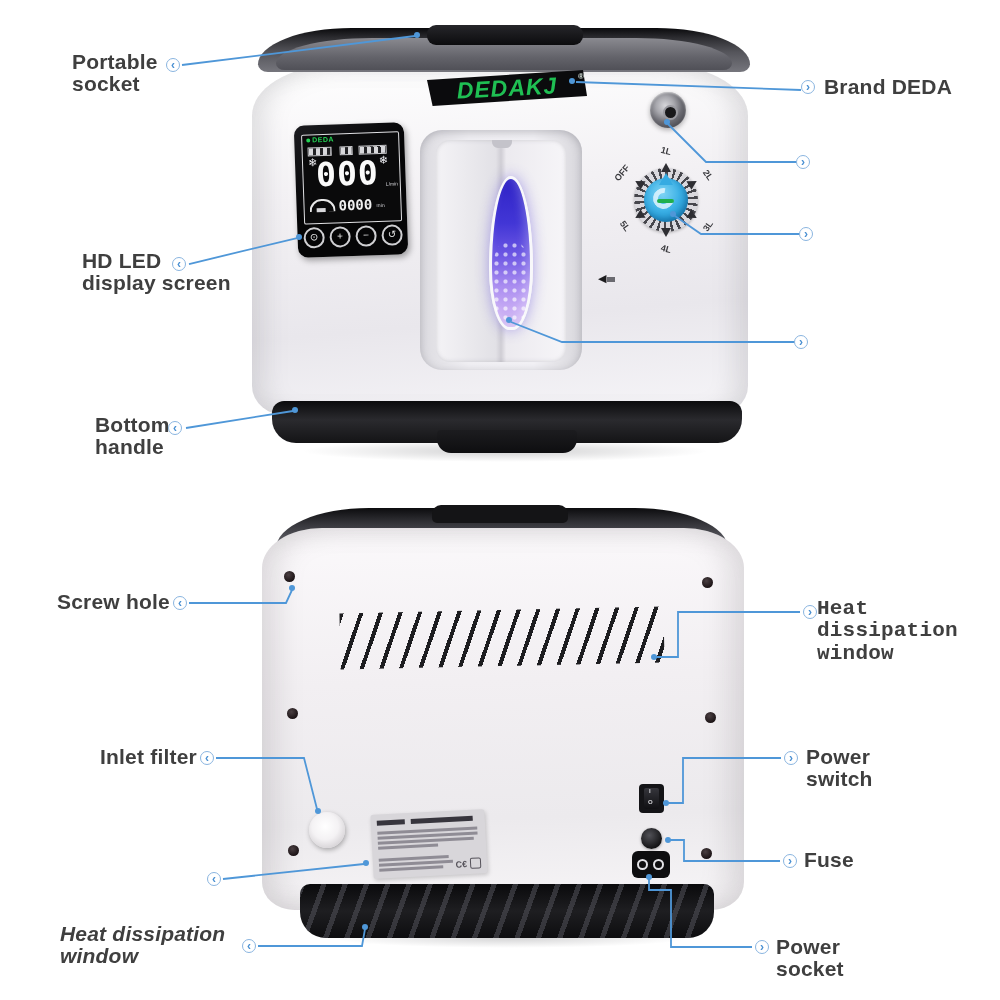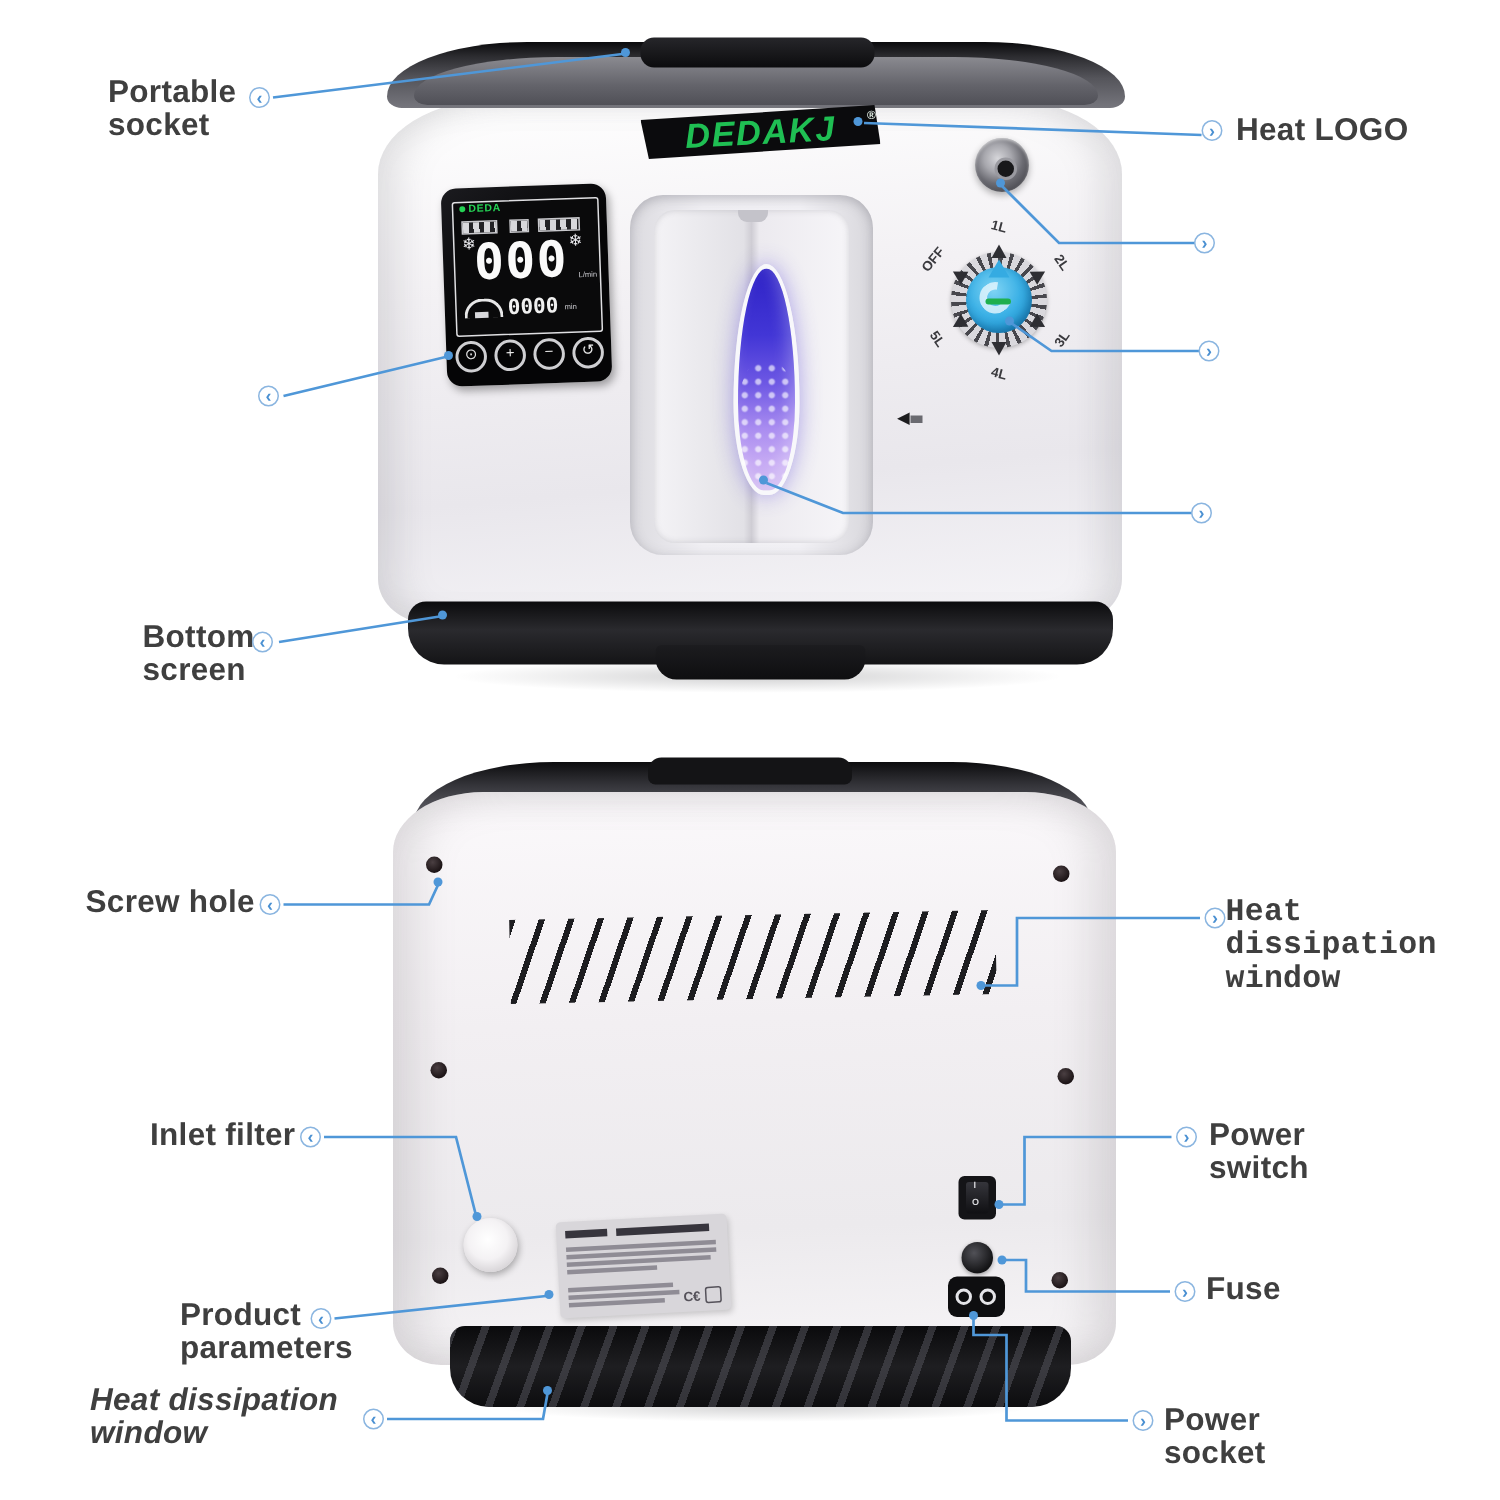--- a/index.html
+++ b/index.html
@@ -266,37 +266,37 @@
       <circle cx="666" cy="803" r="3"></circle>
     <polyline points="780,861 684,861 684,840 670,840"></polyline> 
       <circle cx="668" cy="840" r="3"></circle>
     <polyline points="752,947 671,947 671,890 649,890 649,879"></polyline> 
       <circle cx="649" cy="877" r="3"></circle>
   </svg>
 
   <div class="c-txt" style="left:72px;top:51px;">Portable
 socket</div>
   <span class="c-ico" style="left:166px;top:58px;">‹</span>
+  <div class="c-txt" style="left:82px;top:250px;">HD LED
+display screen</div>
   <span class="c-ico" style="left:172px;top:257px;">‹</span>
   <div class="c-txt" style="left:95px;top:414px;">Bottom
-screen</div>
+handle</div>
   <span class="c-ico" style="left:168px;top:421px;">‹</span>
 
   <span class="c-ico" style="left:801px;top:80px;">›</span>
-  <div class="c-txt" style="left:824px;top:76px;">Heat LOGO</div>
+  <div class="c-txt" style="left:824px;top:76px;">Brand DEDA</div>
   <span class="c-ico" style="left:796px;top:155px;">›</span>
   <span class="c-ico" style="left:799px;top:227px;">›</span>
   <span class="c-ico" style="left:794px;top:335px;">›</span>
 
   <div class="c-txt" style="left:57px;top:591px;">Screw hole</div>
   <span class="c-ico" style="left:173px;top:596px;">‹</span>
   <div class="c-txt" style="left:100px;top:746px;">Inlet filter</div>
   <span class="c-ico" style="left:200px;top:751px;">‹</span>
-  <div class="c-txt" style="left:120px;top:866px;">Product
-parameters</div>
   <span class="c-ico" style="left:207px;top:872px;">‹</span>
   <div class="c-txt" style="left:60px;top:923px;font-style:italic;">Heat dissipation
 window</div>
   <span class="c-ico" style="left:242px;top:939px;">‹</span>
 
   <span class="c-ico" style="left:803px;top:605px;">›</span>
   <div class="c-txt" style="left:817px;top:598px;font-family:Liberation Mono, monospace;">Heat
 dissipation
 window</div>
   <span class="c-ico" style="left:784px;top:751px;">›</span>

